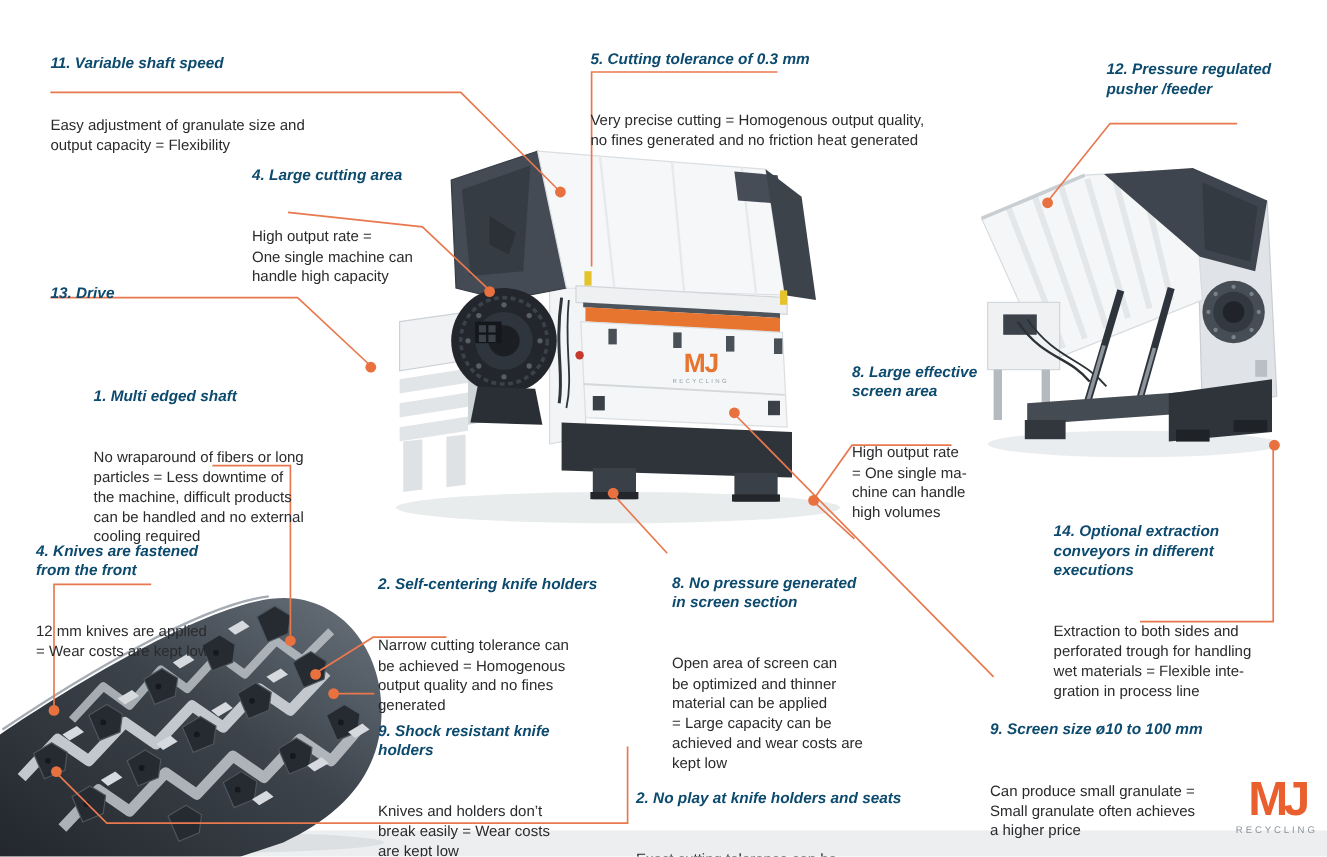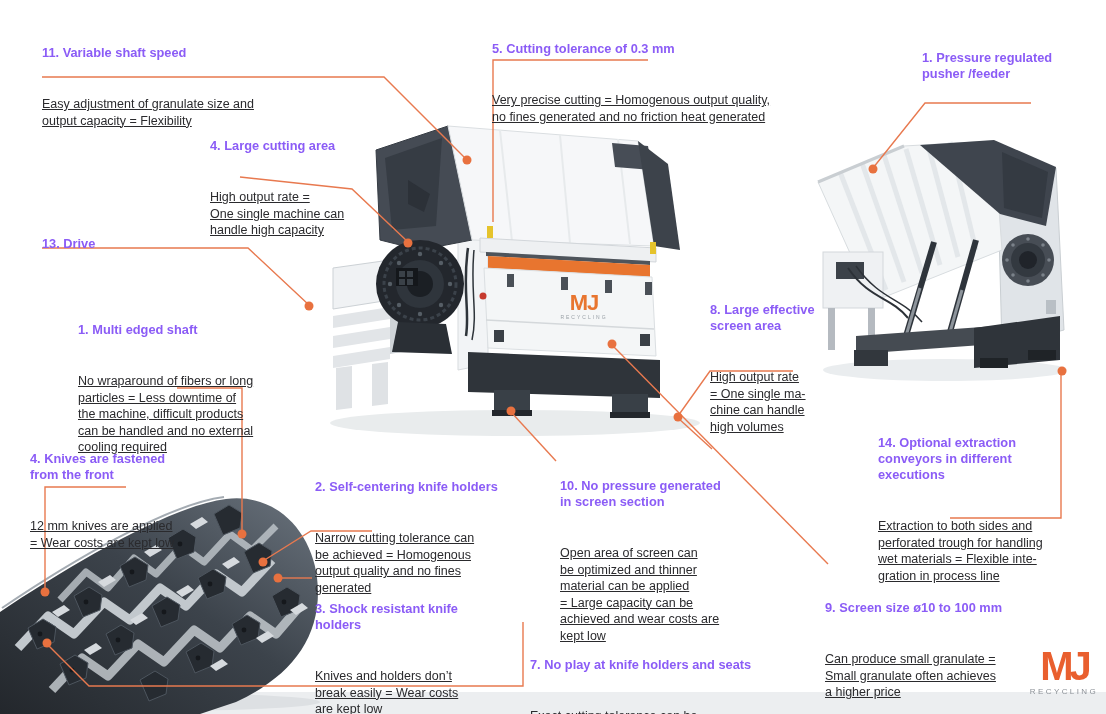--- a/index.html
+++ b/index.html
@@ -1,21 +1,21 @@
 <!DOCTYPE html>
 <html><head>
 <meta charset="utf-8">
 <style>
   html,body{margin:0;padding:0;background:#fff;}
   #stage{position:relative;width:1106px;height:714px;overflow:hidden;background:#ffffff;
          font-family:"Liberation Sans",sans-serif;}
   #art{position:absolute;left:0;top:0;z-index:1;}
   .callout{position:absolute;z-index:3;color:#2a2a2d;font-size:12.5px;line-height:16.5px;white-space:pre;}
-  .callout h3{margin:0 0 2px 0;font-size:12.8px;line-height:16px;font-weight:700;color:#8b5cf6;white-space:pre;}
-  .callout p{margin:0;white-space:pre;text-decoration:underline;}
+  .callout h3{margin:0 0 2px 0;font-size:12.8px;line-height:16px;font-weight:700;color:#0c4a6e;white-space:pre;font-style:italic;}
+  .callout p{margin:0;white-space:pre;}
   #c11{left:42px;top:12px}
   #c5{left:492px;top:8px}
   #c12{left:922px;top:17px}
   #c7{left:210px;top:105px}
   #c13{left:42px;top:203px}
   #c1{left:78px;top:289px}
   #c8{left:710px;top:269px}
   #c4{left:30px;top:418px}
   #c14{left:878px;top:402px}
   #c2{left:315px;top:446px}
@@ -261,21 +261,21 @@
   <h3>11. Variable shaft speed</h3>
   <p>Easy adjustment of granulate size and
 output capacity = Flexibility</p>
 </div>
 <div class="callout" id="c5">
   <h3>5. Cutting tolerance of 0.3 mm</h3>
   <p>Very precise cutting = Homogenous output quality,
 no fines generated and no friction heat generated</p>
 </div>
 <div class="callout" id="c12">
-  <h3>1. Pressure regulated
+  <h3>12. Pressure regulated
 pusher /feeder</h3>
 </div>
 <div class="callout" id="c7">
   <h3>4. Large cutting area</h3>
   <p>High output rate =
 One single machine can
 handle high capacity</p>
 </div>
 <div class="callout" id="c13">
   <h3>13. Drive</h3>
@@ -312,44 +312,44 @@
 gration in process line</p>
 </div>
 <div class="callout" id="c2">
   <h3>2. Self-centering knife holders</h3>
   <p>Narrow cutting tolerance can
 be achieved = Homogenous
 output quality and no fines
 generated</p>
 </div>
 <div class="callout" id="c10">
-  <h3>10. No pressure generated
+  <h3>8. No pressure generated
 in screen section</h3>
   <p>Open area of screen can
 be optimized and thinner
 material can be applied
 = Large capacity can be
 achieved and wear costs are
 kept low</p>
 </div>
 <div class="callout" id="c3">
-  <h3>3. Shock resistant knife
+  <h3>9. Shock resistant knife
 holders</h3>
   <p>Knives and holders don’t
 break easily = Wear costs
 are kept low</p>
 </div>
 <div class="callout" id="c9">
   <h3>9. Screen size ø10 to 100 mm</h3>
   <p>Can produce small granulate =
 Small granulate often achieves
 a higher price</p>
 </div>
 <div class="callout" id="c6">
-  <h3>7. No play at knife holders and seats</h3>
+  <h3>2. No play at knife holders and seats</h3>
   <p>Exact cutting tolerance can be
 maintained = Homogenous output
 quality and no fines generated</p>
 </div>
 
 <div id="footer-logo">
   <div class="mark">MJ</div>
   <div class="sub">RECYCLING</div>
 </div>
 

